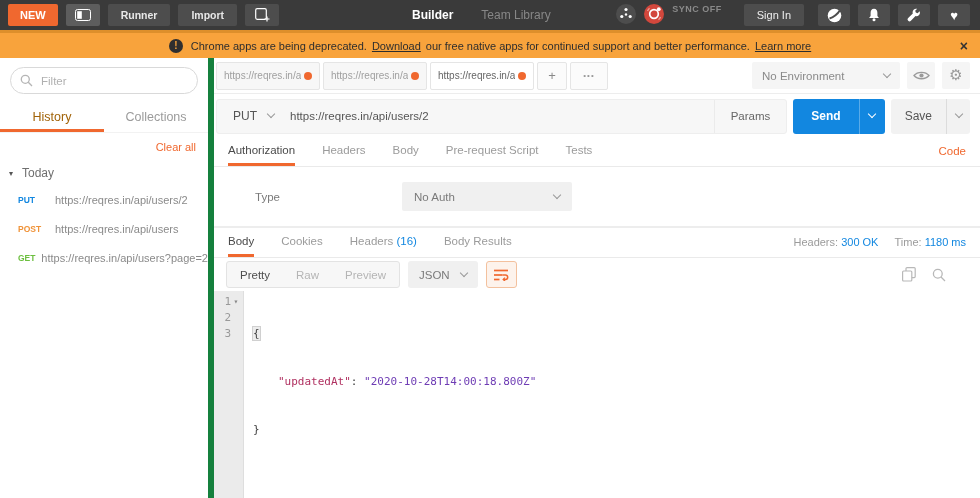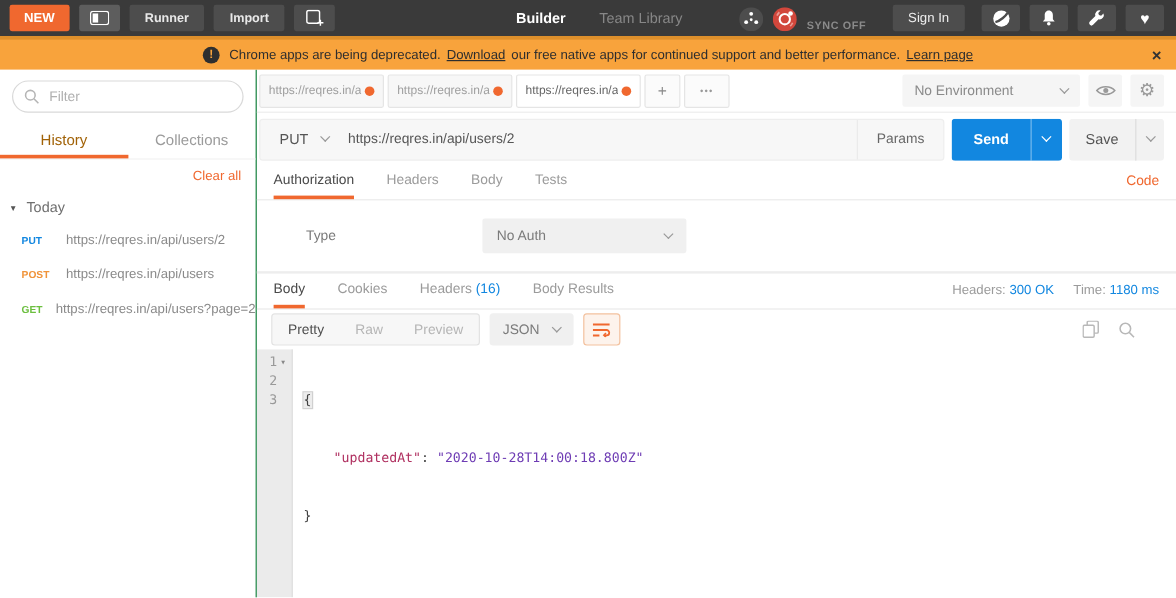--- a/index.html
+++ b/index.html
@@ -11,36 +11,36 @@
   *{margin:0;padding:0;box-sizing:border-box}
   body{width:980px;height:498px;overflow:hidden;font-family:"Liberation Sans","DejaVu Sans",sans-serif;background:#fff}
   .chev{display:inline-block;width:6px;height:6px;border-right:1.5px solid #999;border-bottom:1.5px solid #999;transform:rotate(45deg);margin-top:-4px}
   .chev.white{border-color:#fff}
   
   .topbar{height:30px;background:#3a3a3a;display:flex;align-items:center;padding-left:8px;position:relative}
   .btn-new{background:var(--accent-orange);color:#fff;font-weight:bold;font-size:11px;height:22px;padding:0 12px;border-radius:2px;display:flex;align-items:center;cursor:pointer}
   .hicon-btn{width:34px;height:22px;background:#4d4d4d;border-radius:2px;margin-left:8px;display:flex;align-items:center;justify-content:center;cursor:pointer}
   .hicon-btn.lit{background:#5d5d5d}
   .hbtn{background:#4d4d4d;color:#e8e8e8;font-weight:bold;font-size:10.5px;height:22px;padding:0 13px;border-radius:2px;margin-left:8px;display:flex;align-items:center;cursor:pointer}
-  .topnav{position:absolute;left:430px;display:flex;gap:28px;font-size:12px;align-items:center}
+  .topnav{position:absolute;left:412px;display:flex;gap:28px;font-size:12px;align-items:center}
   .nav-active{color:#fff;font-weight:bold}
   .nav-inactive{color:#878787}
-  .top-right{margin-left:auto;display:flex;align-items:flex-end;padding-right:10px;gap:8px}
+  .top-right{margin-left:auto;display:flex;align-items:flex-start;padding-right:10px;gap:8px}
   .sync-label{font-size:9px;font-weight:bold;color:#8a8a8a;letter-spacing:.5px;margin-right:14px}
   .signin{background:#4d4d4d;color:#eee;font-size:11px;height:22px;padding:0 13px;border-radius:2px;display:flex;align-items:center;margin-right:6px;cursor:pointer}
   .tr-icon{width:32px;height:22px;background:#4d4d4d;border-radius:2px;display:flex;align-items:center;justify-content:center;color:#fff;cursor:pointer}
   .heart-g{font-size:13px;line-height:1;color:#fff}
   
   .banner{height:28px;background:var(--banner-orange);border-top:3px solid var(--banner-border);display:flex;align-items:center;justify-content:center;font-size:11px;color:#2e2e2e;gap:5px;position:relative}
   .banner a,.banner .lnk{color:#2e2e2e;text-decoration:underline;cursor:pointer}
   .alert-ic{width:14px;height:14px;border-radius:50%;background:#2f2f2f;color:var(--banner-orange);font-size:10px;font-weight:bold;display:flex;align-items:center;justify-content:center;margin-right:3px}
   .banner-close{position:absolute;right:12px;font-size:14px;color:#333;font-weight:bold;cursor:pointer}
   
   .main-wrap{display:flex;height:440px}
-  .sidebar{width:214px;border-right:1px solid #15803d;background:#fff;flex-shrink:0}
+  .sidebar{width:214px;border-right:6px solid #15803d;background:#fff;flex-shrink:0}
   .filter-wrap{margin:9px 10px;position:relative}
   .filter-wrap svg{position:absolute;left:10px;top:7px}
   input.filter{width:100%;height:27px;border:1px solid #d9d9d9;border-radius:14px;padding:0 10px 0 30px;font-size:11.5px;color:#777;outline:none;background:#fff}
   input.filter::placeholder{color:#b0b0b0}
   .sb-tabs{display:flex;border-bottom:1px solid #f2f2f2}
   .sb-tab{flex:1;text-align:center;font-size:12.5px;color:#9b9b9b;padding:7px 0 5px;border-bottom:3px solid transparent;cursor:pointer}
   .sb-tab.active{color:#a16207;border-bottom-color:var(--accent-orange)}
   .clear-row{text-align:right;padding:8px 12px 6px;font-size:11px;color:var(--accent-orange)}
   .clear-row span{cursor:pointer}
   .group-row{display:flex;align-items:center;gap:9px;padding:7px 0 5px 9px;font-size:12px;color:#6f6f6f;cursor:pointer}
@@ -179,21 +179,21 @@
       <span class="heart-g">♥</span>
     </div>
   </div>
 </div>
 
 <div class="banner">
   <span class="alert-ic">!</span>
   <span>Chrome apps are being deprecated.</span>
   <span class="lnk">Download</span>
   <span>our free native apps for continued support and better performance.</span>
-  <span class="lnk">Learn page</span>
+  <span class="lnk">Learn more</span>
   <span class="banner-close">×</span>
 </div>
 
 <div class="main-wrap">
 
   <div class="sidebar">
     <div class="filter-wrap">
       <svg width="13" height="13" viewBox="0 0 13 13">
           <circle cx="5.3" cy="5.3" r="4" fill="none" stroke="#b5b5b5" stroke-width="1.3"></circle>
           <line x1="8.3" y1="8.3" x2="12" y2="12" stroke="#b5b5b5" stroke-width="1.3"></line>
@@ -279,20 +279,21 @@
         <div class="save-caret">
             <span class="chev"></span>
           </div>
       </div>
     </div>
 
     <div class="reqtabs-row">
       <div class="qtab active">Authorization</div>
       <div class="qtab">Headers</div>
       <div class="qtab">Body</div>
+      <div class="qtab">Pre-request Script</div>
       <div class="qtab">Tests</div>
       <div class="code-link">Code</div>
     </div>
 
     <div class="auth-row">
       <div class="type-label">Type</div>
       <div class="auth-select">
         <span>No Auth</span>
         <span class="chev"></span>
       </div>

